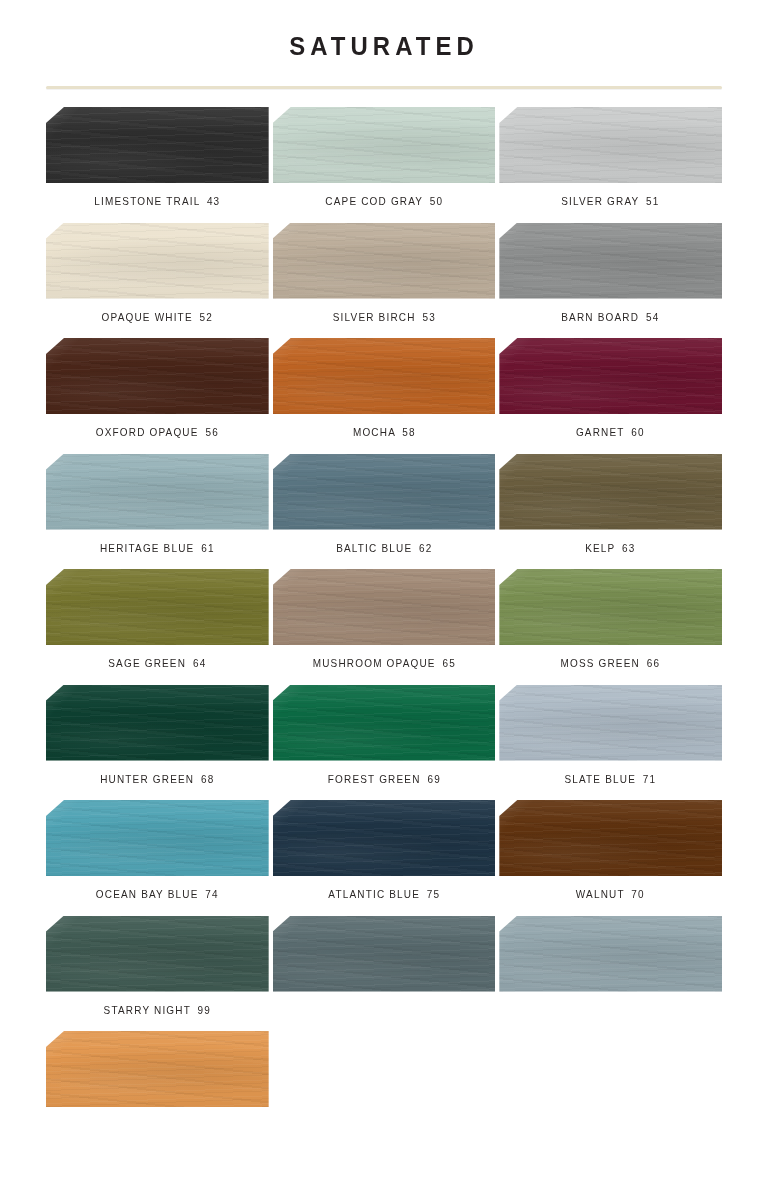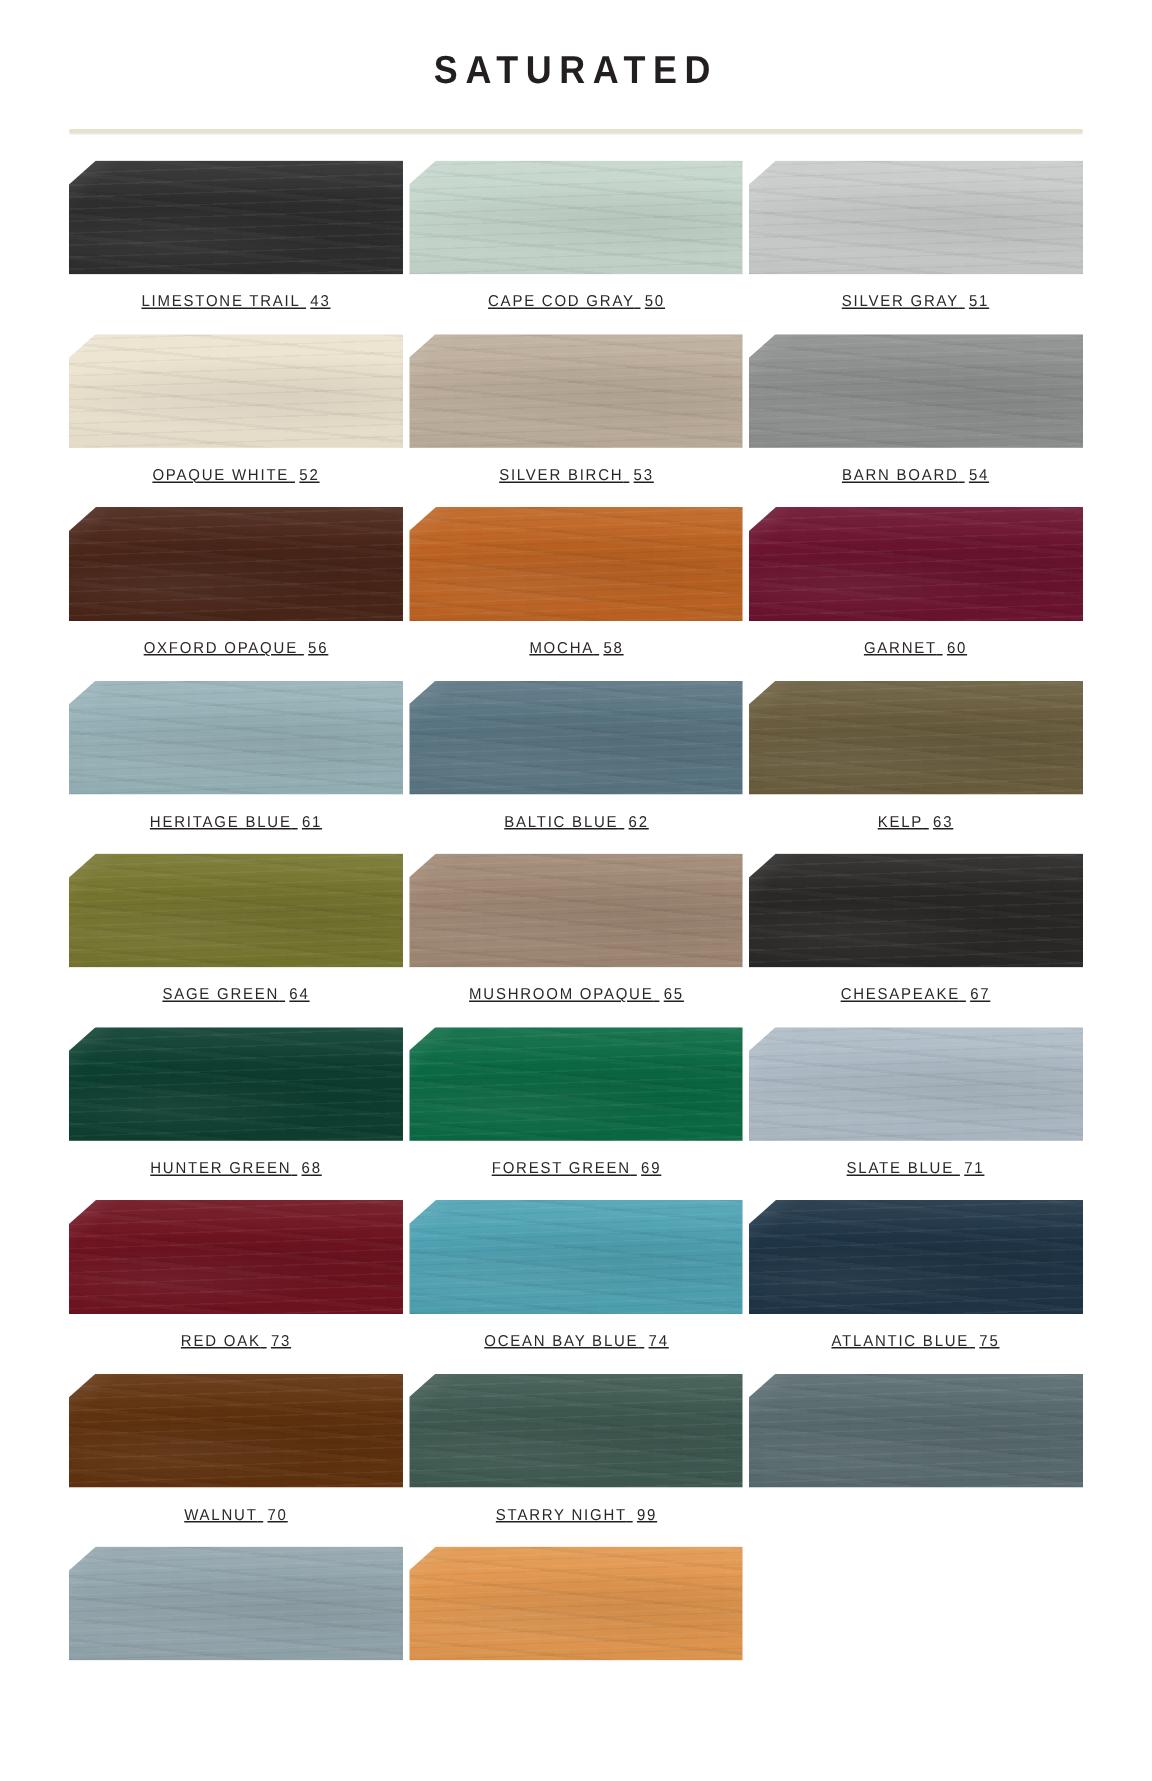--- a/index.html
+++ b/index.html
@@ -57,21 +57,20 @@
     padding: 0 46px;
     display: grid;
     grid-template-columns: repeat(3, 1fr);
     column-gap: 4px;
     row-gap: 0px;
   }
 
   .cell {
     display: block;
     padding-bottom: 0px;
-    text-decoration: underline;
   }
 
   .swatch {
     position: relative;
     width: 100%;
     height: 76px;
     background: #cccccc;
     -webkit-clip-path: polygon(18px 0, 100% 0, 100% 100%, 0 100%, 0 16px);
     clip-path: polygon(18px 0, 100% 0, 100% 100%, 0 100%, 0 16px);
     overflow: hidden;
@@ -275,27 +274,27 @@
       <div class="cell">
         <div class="swatch" style="background: rgb(160, 136, 116);">
           <div class="grain-a"></div>
           <div class="grain-b"></div>
           <div class="grain-c"></div>
           <div class="bevel"></div>
         </div>
         <div class="swatch-label"><span>MUSHROOM OPAQUE</span> <span class="code">65</span></div>
       </div>
       <div class="cell">
-        <div class="swatch" style="background: rgb(43, 41, 39);">
-          <div class="grain-a"></div>
-          <div class="grain-b"></div>
-          <div class="grain-c"></div>
-          <div class="bevel"></div>
-        </div>
-        <div class="swatch-label"><span>CHESAPEAKE</span> <span class="code">67</span></div>
+        <div class="swatch" style="background: rgb(122, 144, 82);">
+          <div class="grain-a"></div>
+          <div class="grain-b"></div>
+          <div class="grain-c"></div>
+          <div class="bevel"></div>
+        </div>
+        <div class="swatch-label"><span>MOSS GREEN</span> <span class="code">66</span></div>
       </div>
       <div class="cell">
         <div class="swatch" style="background: rgb(13, 64, 49);">
           <div class="grain-a"></div>
           <div class="grain-b"></div>
           <div class="grain-c"></div>
           <div class="bevel"></div>
         </div>
         <div class="swatch-label"><span>HUNTER GREEN</span> <span class="code">68</span></div>
       </div>
@@ -311,29 +310,20 @@
       <div class="cell">
         <div class="swatch" style="background: rgb(174, 187, 198);">
           <div class="grain-a"></div>
           <div class="grain-b"></div>
           <div class="grain-c"></div>
           <div class="bevel"></div>
         </div>
         <div class="swatch-label"><span>SLATE BLUE</span> <span class="code">71</span></div>
       </div>
       <div class="cell">
-        <div class="swatch" style="background: rgb(112, 20, 33);">
-          <div class="grain-a"></div>
-          <div class="grain-b"></div>
-          <div class="grain-c"></div>
-          <div class="bevel"></div>
-        </div>
-        <div class="swatch-label"><span>RED OAK</span> <span class="code">73</span></div>
-      </div>
-      <div class="cell">
         <div class="swatch" style="background: rgb(79, 163, 180);">
           <div class="grain-a"></div>
           <div class="grain-b"></div>
           <div class="grain-c"></div>
           <div class="bevel"></div>
         </div>
         <div class="swatch-label"><span>OCEAN BAY BLUE</span> <span class="code">74</span></div>
       </div>
       <div class="cell">
         <div class="swatch" style="background: rgb(31, 53, 71);">

